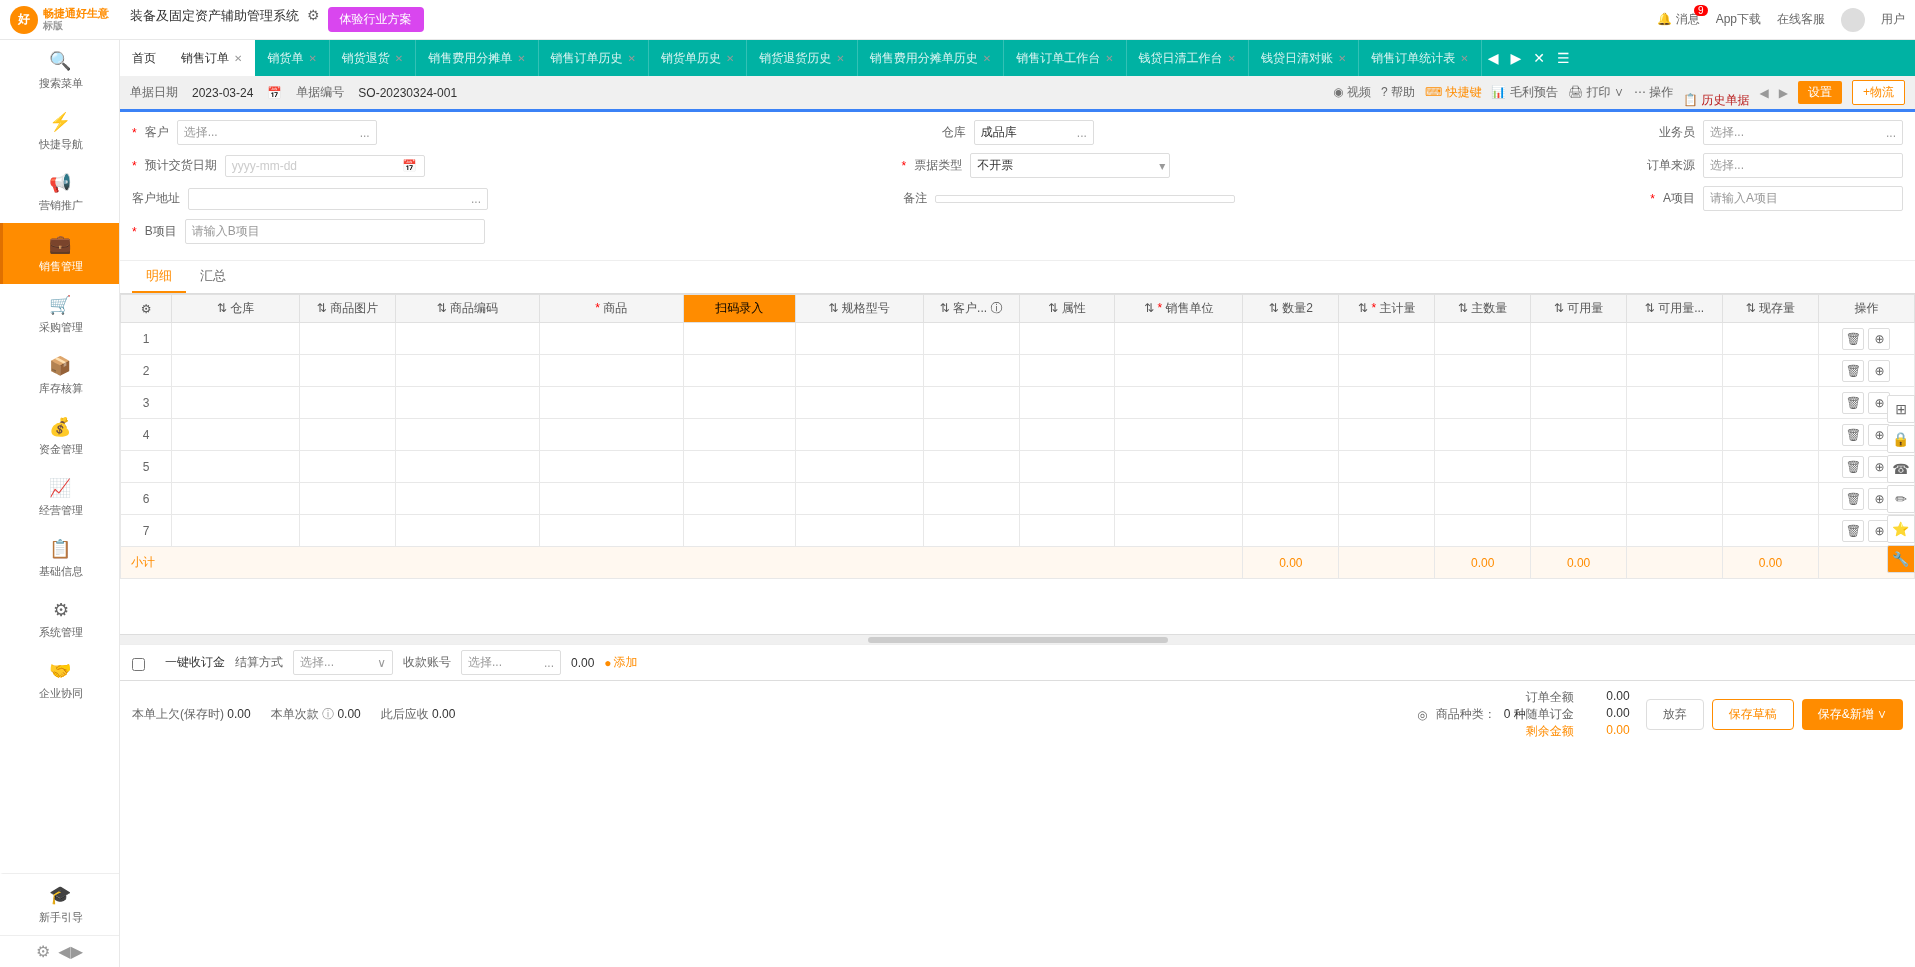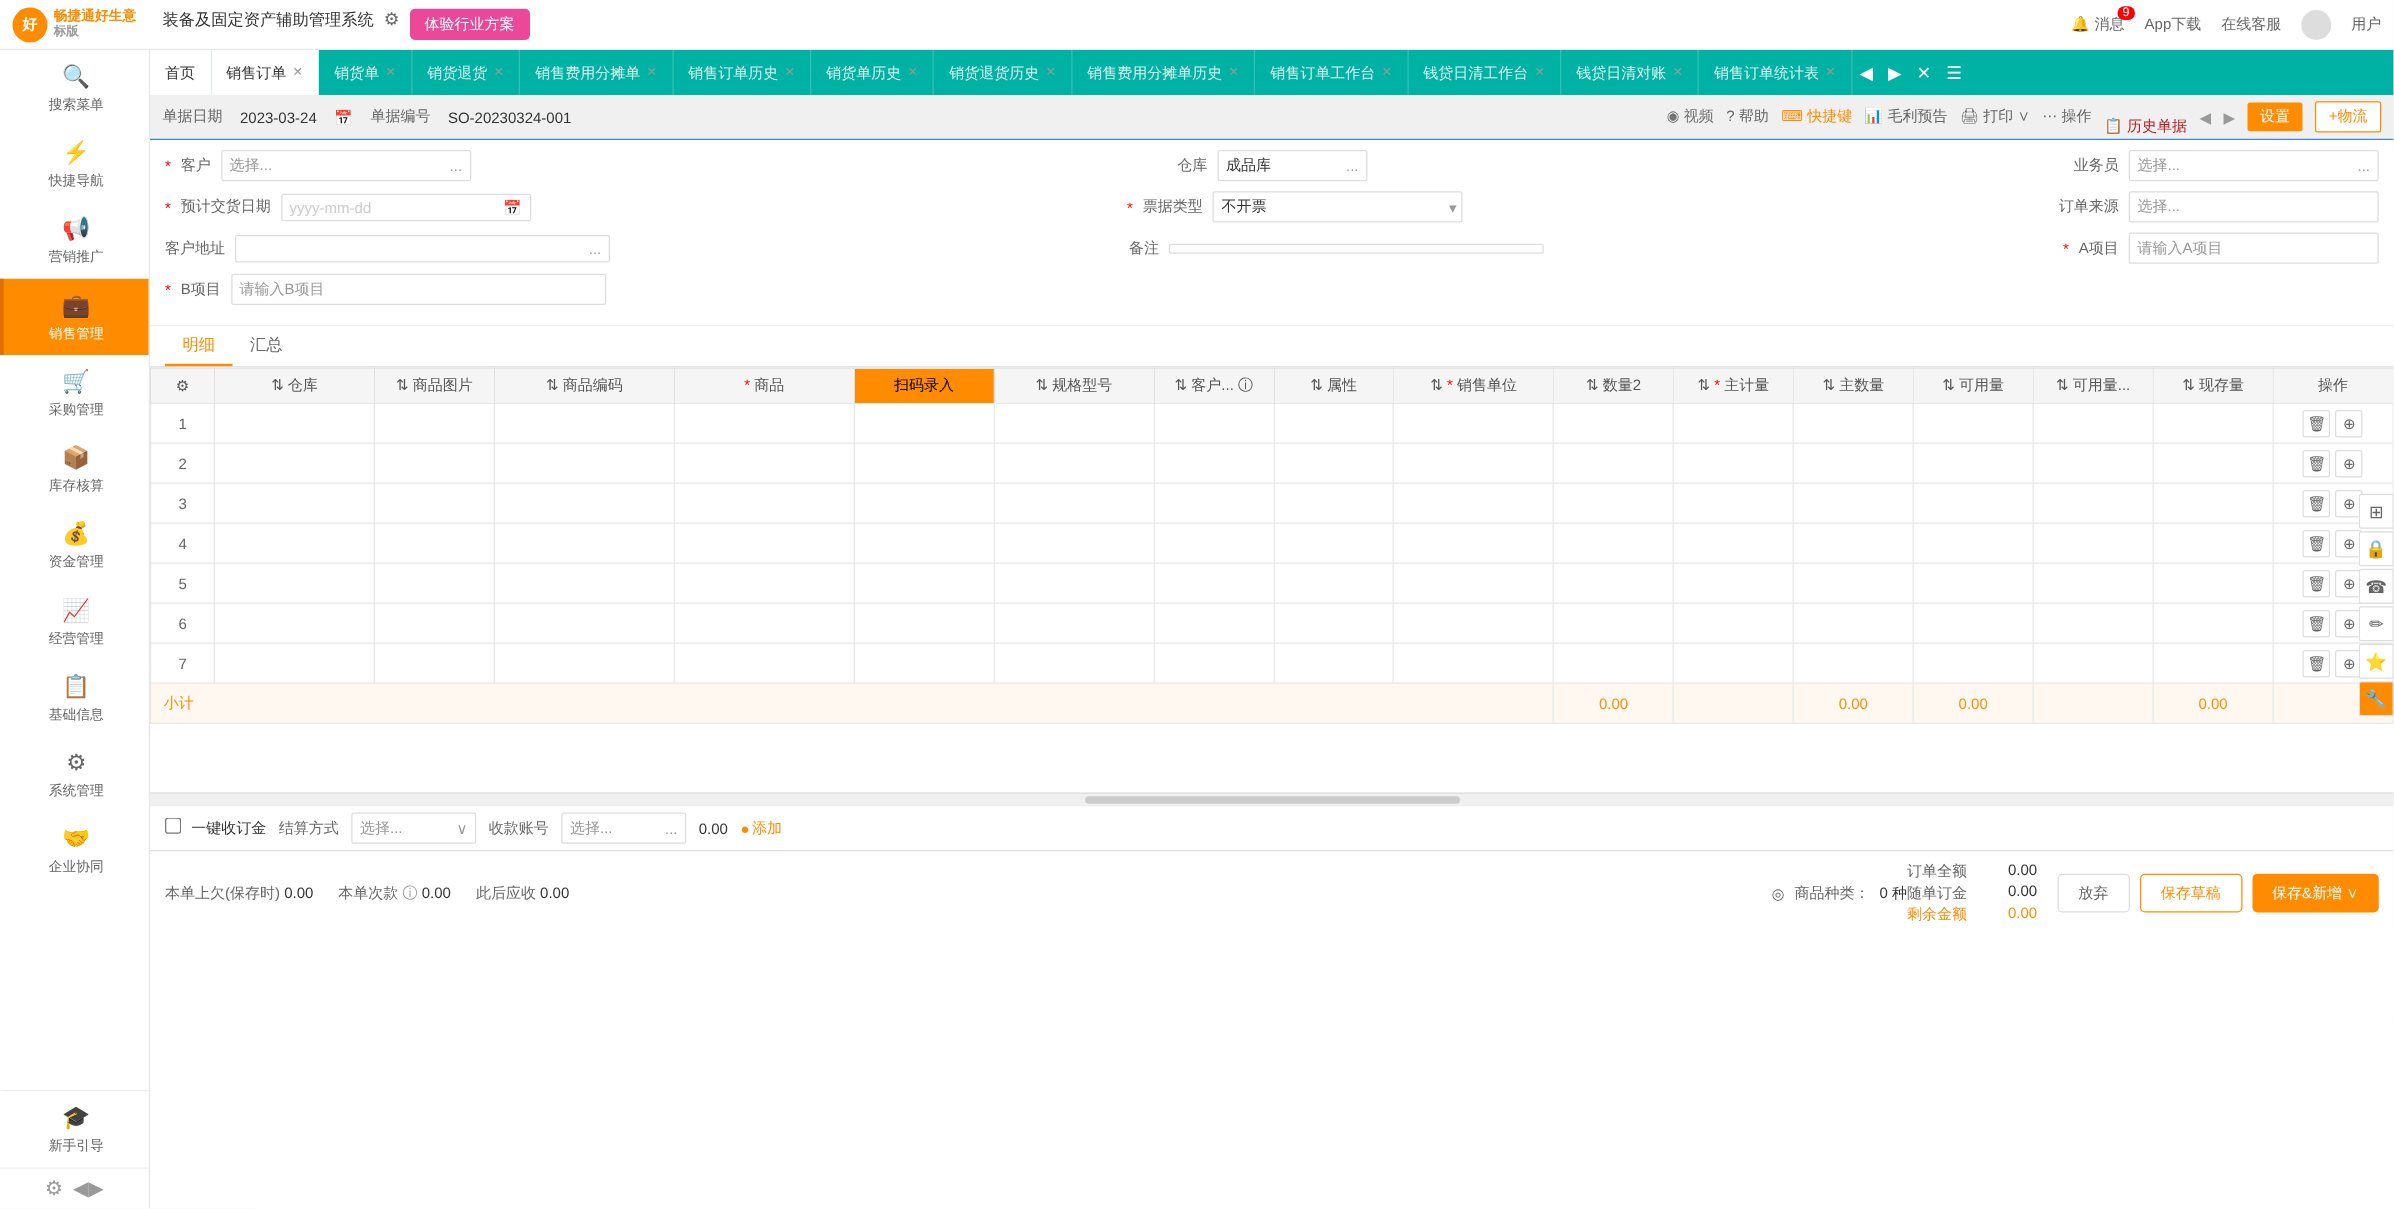--- a/index.html
+++ b/index.html
@@ -6,21 +6,21 @@
     body { font-family: "Microsoft YaHei", Arial, sans-serif; font-size: 12px; background: #f5f5f5; color: #333; overflow: hidden; }
     
     
     .top-bar { height: 40px; background: #fff; display: flex; align-items: center; padding: 0 10px; border-bottom: 1px solid #e8e8e8; }
     .logo-area { width: 120px; display: flex; align-items: center; gap: 5px; }
     .logo-icon { width: 28px; height: 28px; background: #ff8c00; border-radius: 50%; display: flex; align-items: center; justify-content: center; color: #fff; font-weight: bold; font-size: 12px; }
     .logo-text { font-size: 11px; color: #ff8c00; font-weight: bold; line-height: 1.2; }
     .system-title { flex: 1; font-size: 13px; color: #333; display: flex; gap: 8px; }
     .system-name { font-size: 13px; }
     .gear-icon-btn { cursor: pointer; color: #666; font-size: 14px; }
-    .solution-btn { background: #ec4899; color: #fff; border: none; border-radius: 4px; padding: 4px 12px; font-size: 12px; cursor: pointer; }
+    .solution-btn { background: #d946ef; color: #fff; border: none; border-radius: 4px; padding: 4px 12px; font-size: 12px; cursor: pointer; }
     .top-right { display: flex; align-items: center; gap: 16px; font-size: 12px; color: #666; }
     .notification-badge { position: relative; display: inline-block; }
     .badge { background: #f00; color: #fff; border-radius: 8px; font-size: 10px; padding: 0 4px; position: absolute; top: -6px; right: -8px; }
     .user-avatar { width: 24px; height: 24px; background: #ddd; border-radius: 50%; display: inline-block; vertical-align: middle; }
 
     
     .layout { display: flex; height: calc(100vh - 40px); }
     .sidebar { width: 120px; background: #fff; border-right: 1px solid #e8e8e8; display: flex; flex-direction: column; overflow-y: auto; }
     .sidebar-item { display: flex; flex-direction: column; align-items: center; padding: 10px 5px; cursor: pointer; color: #666; font-size: 11px; gap: 4px; border-left: 3px solid transparent; }
     .sidebar-item.active { background: #ff8c00; color: #fff; border-left: 3px solid #e07000; }
@@ -35,21 +35,21 @@
     .tab-bar::-webkit-scrollbar { display: none; }
     .tab { height: 36px; padding: 0 12px; display: inline-flex; align-items: center; gap: 5px; font-size: 12px; color: rgba(255,255,255,0.85); cursor: pointer; border-right: 1px solid rgba(255,255,255,0.2); }
     .tab.active { background: #fff; color: #333; }
     .tab .close-x { font-size: 10px; color: #999; cursor: pointer; }
     .tab-nav-btn { color: #fff; background: none; border: none; font-size: 14px; padding: 0 6px; cursor: pointer; height: 36px; }
 
     
     .content { flex: 1; background: #fff; overflow: hidden; display: flex; flex-direction: column; }
 
     
-    .toolbar { height: 36px; background: #f0f0f0; display: flex; align-items: center; padding: 0 10px; gap: 12px; border-bottom: 1px solid #3b82f6; font-size: 12px; }
+    .toolbar { height: 36px; background: #f0f0f0; display: flex; align-items: center; padding: 0 10px; gap: 12px; border-bottom: 3px solid #3b82f6; font-size: 12px; }
 
     
     .form-area { padding: 8px 12px; border-bottom: 1px solid #eee; }
     .form-row { display: flex; align-items: center; margin-bottom: 8px; gap: 8px; flex-wrap: wrap; }
     .form-label { color: #666; font-size: 12px; min-width: fit-content; }
     .form-input-box { border: 1px solid #ddd; border-radius: 2px; padding: 3px 6px; font-size: 12px; color: #999; background: #fff; min-width: 80px; display: inline-flex; align-items: center; gap: 4px; }
     .ellipsis-btn { color: #999; cursor: pointer; font-size: 12px; }
     .date-val { color: #333; font-weight: 500; }
     .select-box { border: 1px solid #ddd; border-radius: 2px; padding: 3px 20px 3px 6px; font-size: 12px; color: #333; background: #fff; position: relative; display: inline-flex; align-items: center; min-width: 100px; }
     .select-box::after { content: "▾"; position: absolute; right: 4px; color: #999; }
@@ -86,21 +86,21 @@
     
     .table-scroll-bar { height: 10px; background: #f0f0f0; border-top: 1px solid #ddd; padding: 2px 0; }
     .scroll-indicator { width: 300px; height: 6px; background: #ccc; border-radius: 3px; margin: 0 auto; }
 
     
     .right-float { position: fixed; right: 0; top: 50%; transform: translateY(-50%); display: flex; flex-direction: column; gap: 2px; z-index: 100; }
     .float-btn { width: 28px; height: 28px; background: #fff; border: 1px solid #ddd; border-radius: 2px 0 0 2px; display: flex; align-items: center; justify-content: center; cursor: pointer; color: #666; font-size: 14px; }
 
     
     .payment-bar { border-top: 1px solid #eee; padding: 5px 12px; display: flex; align-items: center; gap: 10px; font-size: 12px; background: #fff; }
-    .checkbox-label { display: flex; align-items: flex-start; gap: 8px; cursor: pointer; }
+    .checkbox-label { display: flex; align-items: flex-end; gap: 20px; cursor: pointer; }
     .add-btn { color: #ff8c00; cursor: pointer; display: flex; align-items: center; gap: 2px; }
 
     .col-settings { width: 32px; }
     .col-warehouse { width: 80px; }
     .col-img { width: 60px; }
     .col-code { width: 90px; }
     .col-product { width: 90px; margin-left: 32px; }
     .col-scan { width: 70px; }
     .col-spec { width: 80px; }
     .col-customer { width: 60px; }

